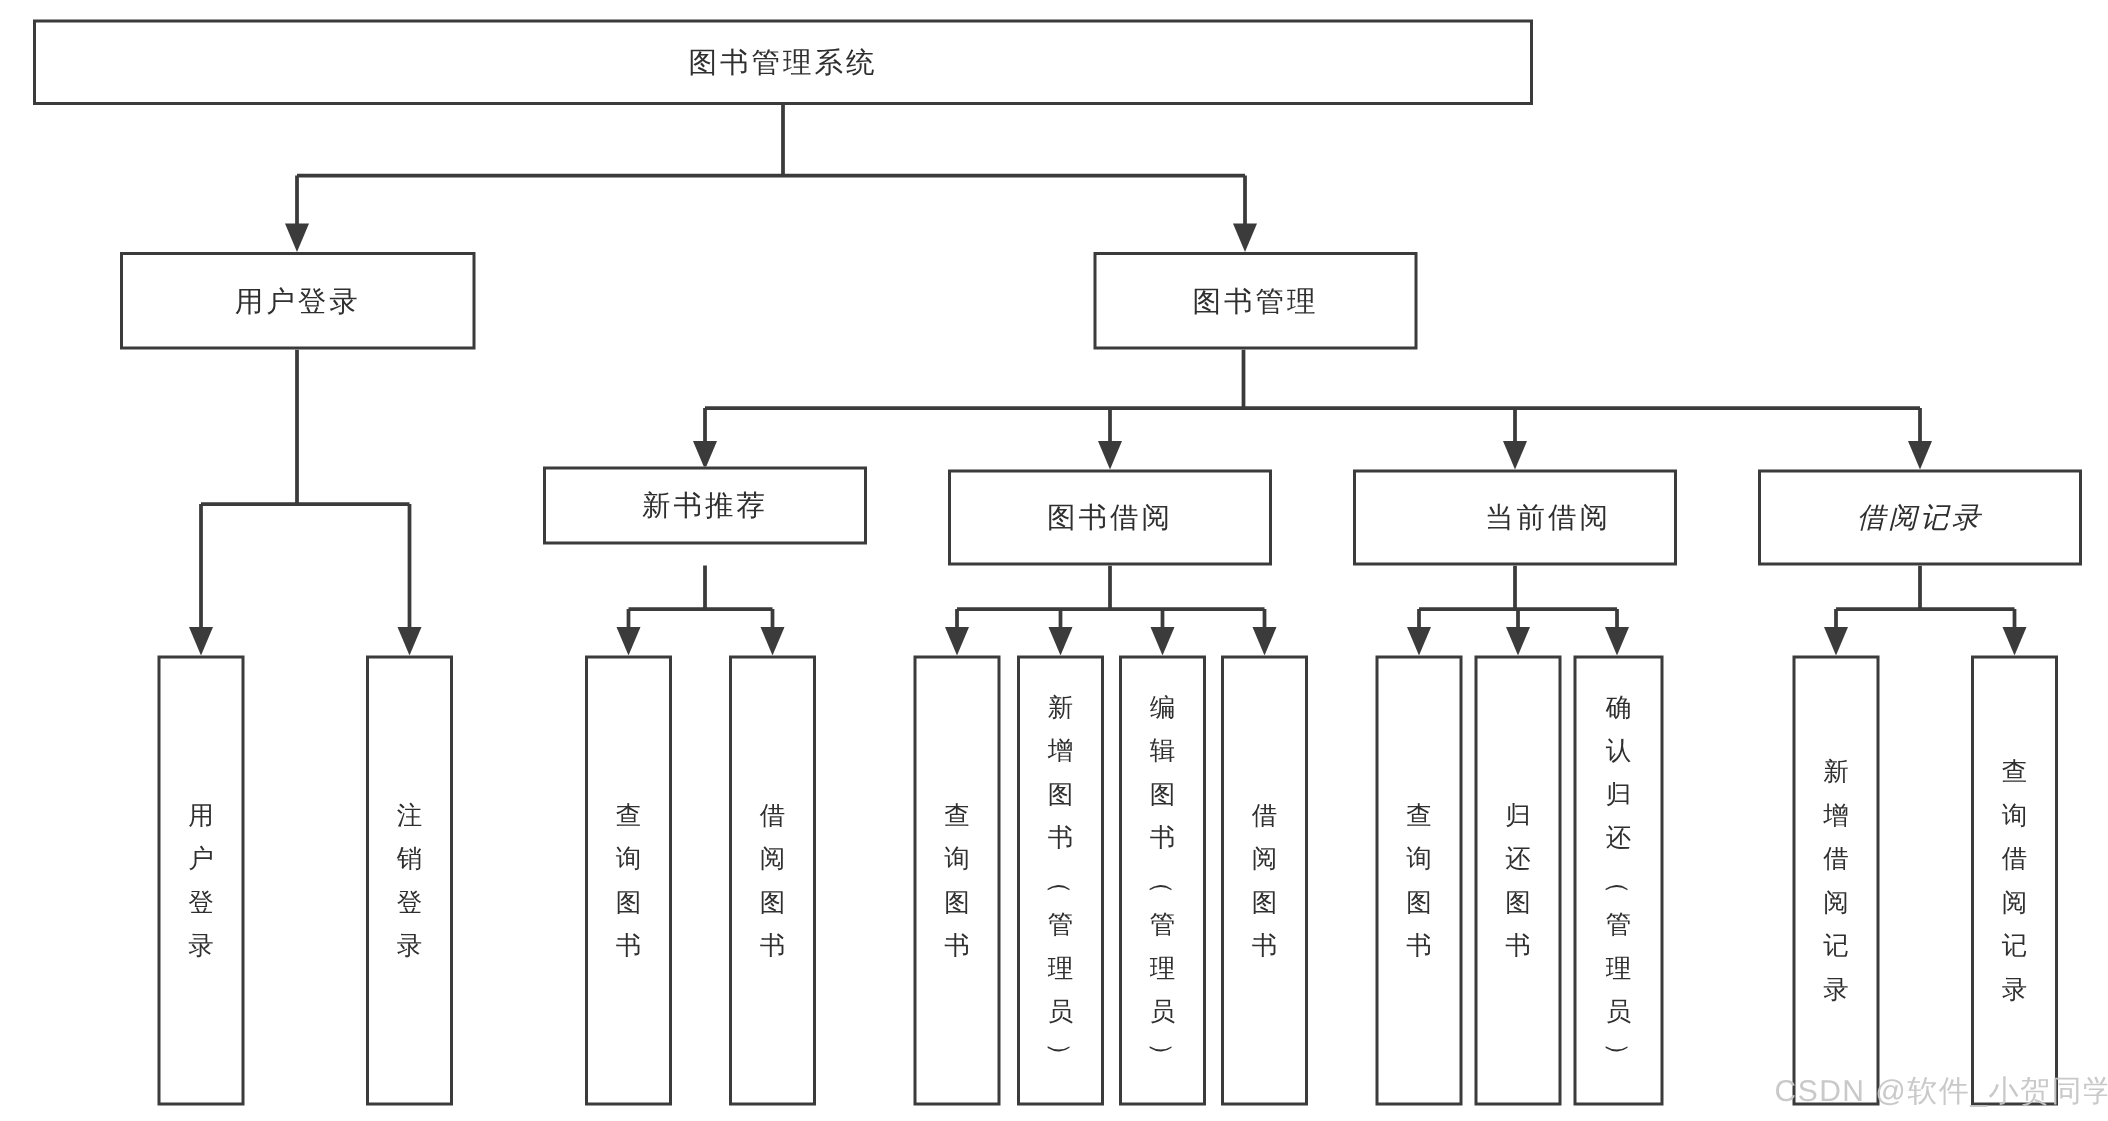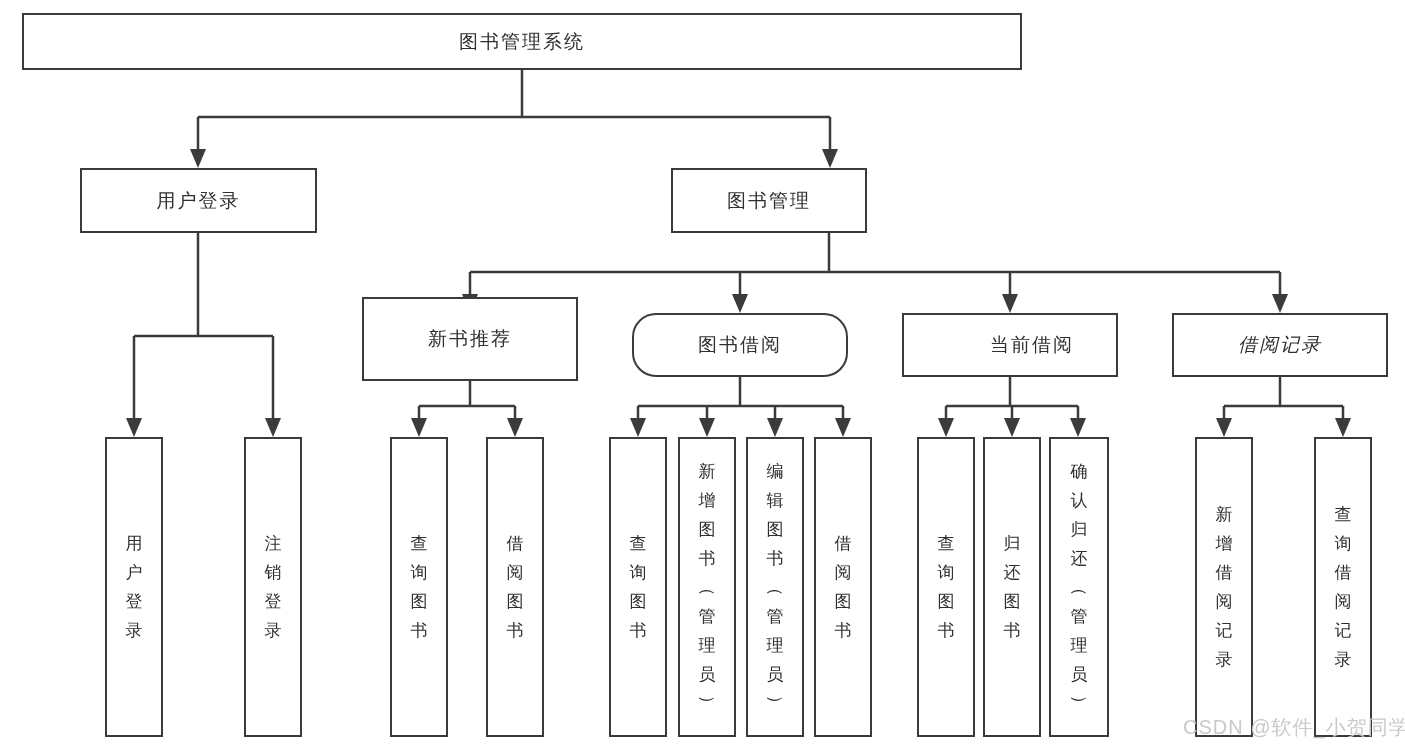--- a/index.html
+++ b/index.html
@@ -80,24 +80,24 @@
     <polygon points="1078,437 1070,418 1086,418"></polygon>
 
     <path d="M1280 377 V406 M1224 406 H1343 M1224 406 V420 M1343 406 V420"></path>
     <polygon points="1224,437 1216,418 1232,418"></polygon>
     <polygon points="1343,437 1335,418 1351,418"></polygon>
   </svg>
 
   <div class="hbox" style="left:22px;top:13px;width:1000px;height:57px;">图书管理系统</div>
 
   <div class="hbox" style="left:80px;top:168px;width:237px;height:65px;text-align:center;">用户登录</div>
-  <div class="hbox" style="left:671px;top:168px;width:196px;height:65px;">图书管理</div>
-
-  <div class="hbox" style="left:362px;top:297px;width:216px;height:84px;">新书推荐</div>
-  <div class="hbox" style="left:632px;top:313px;width:216px;height:64px;border-radius:24px;">图书借阅</div>
+  <div class="hbox" style="left:729px;top:168px;width:216px;height:65px;">图书管理</div>
+
+  <div class="hbox" style="left:362px;top:311px;width:216px;height:52px;">新书推荐</div>
+  <div class="hbox" style="left:632px;top:313px;width:216px;height:64px;">图书借阅</div>
   <div class="hbox" style="left:902px;top:313px;width:216px;height:64px;padding-left:44px;">当前借阅</div>
   <div class="hbox" style="left:1172px;top:313px;width:216px;height:64px;font-style:italic;">借阅记录</div>
 
   <div class="vbox" style="left:105px;">
       <div class="vchar">用</div>
       <div class="vchar">户</div>
       <div class="vchar">登</div>
       <div class="vchar">录</div>
     </div>
   <div class="vbox" style="left:244px;">

